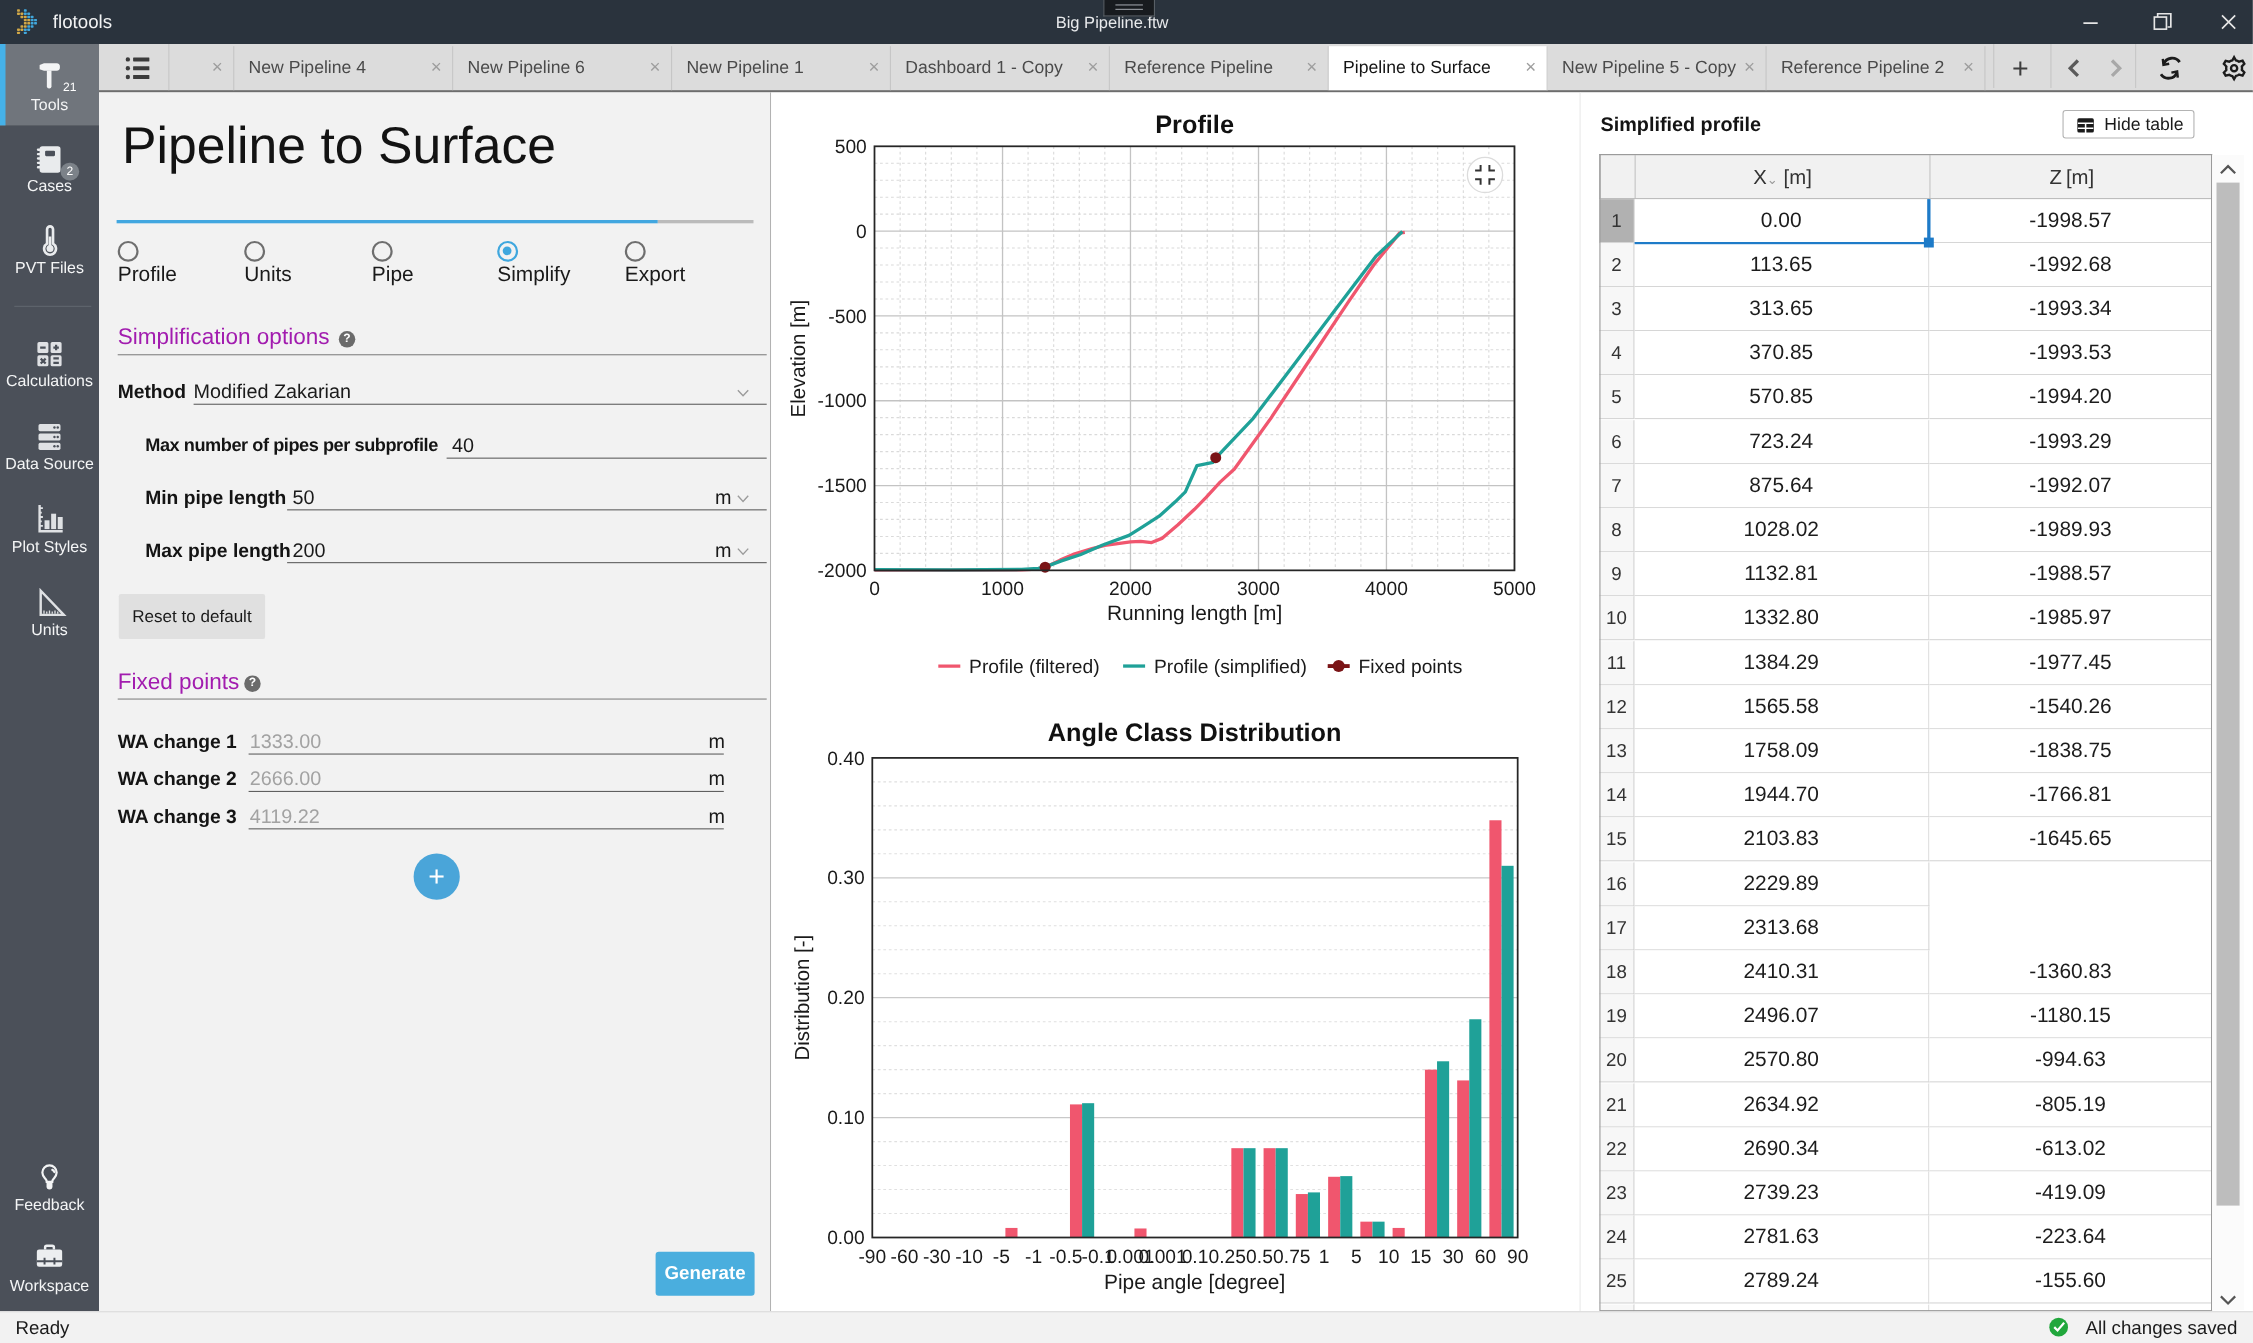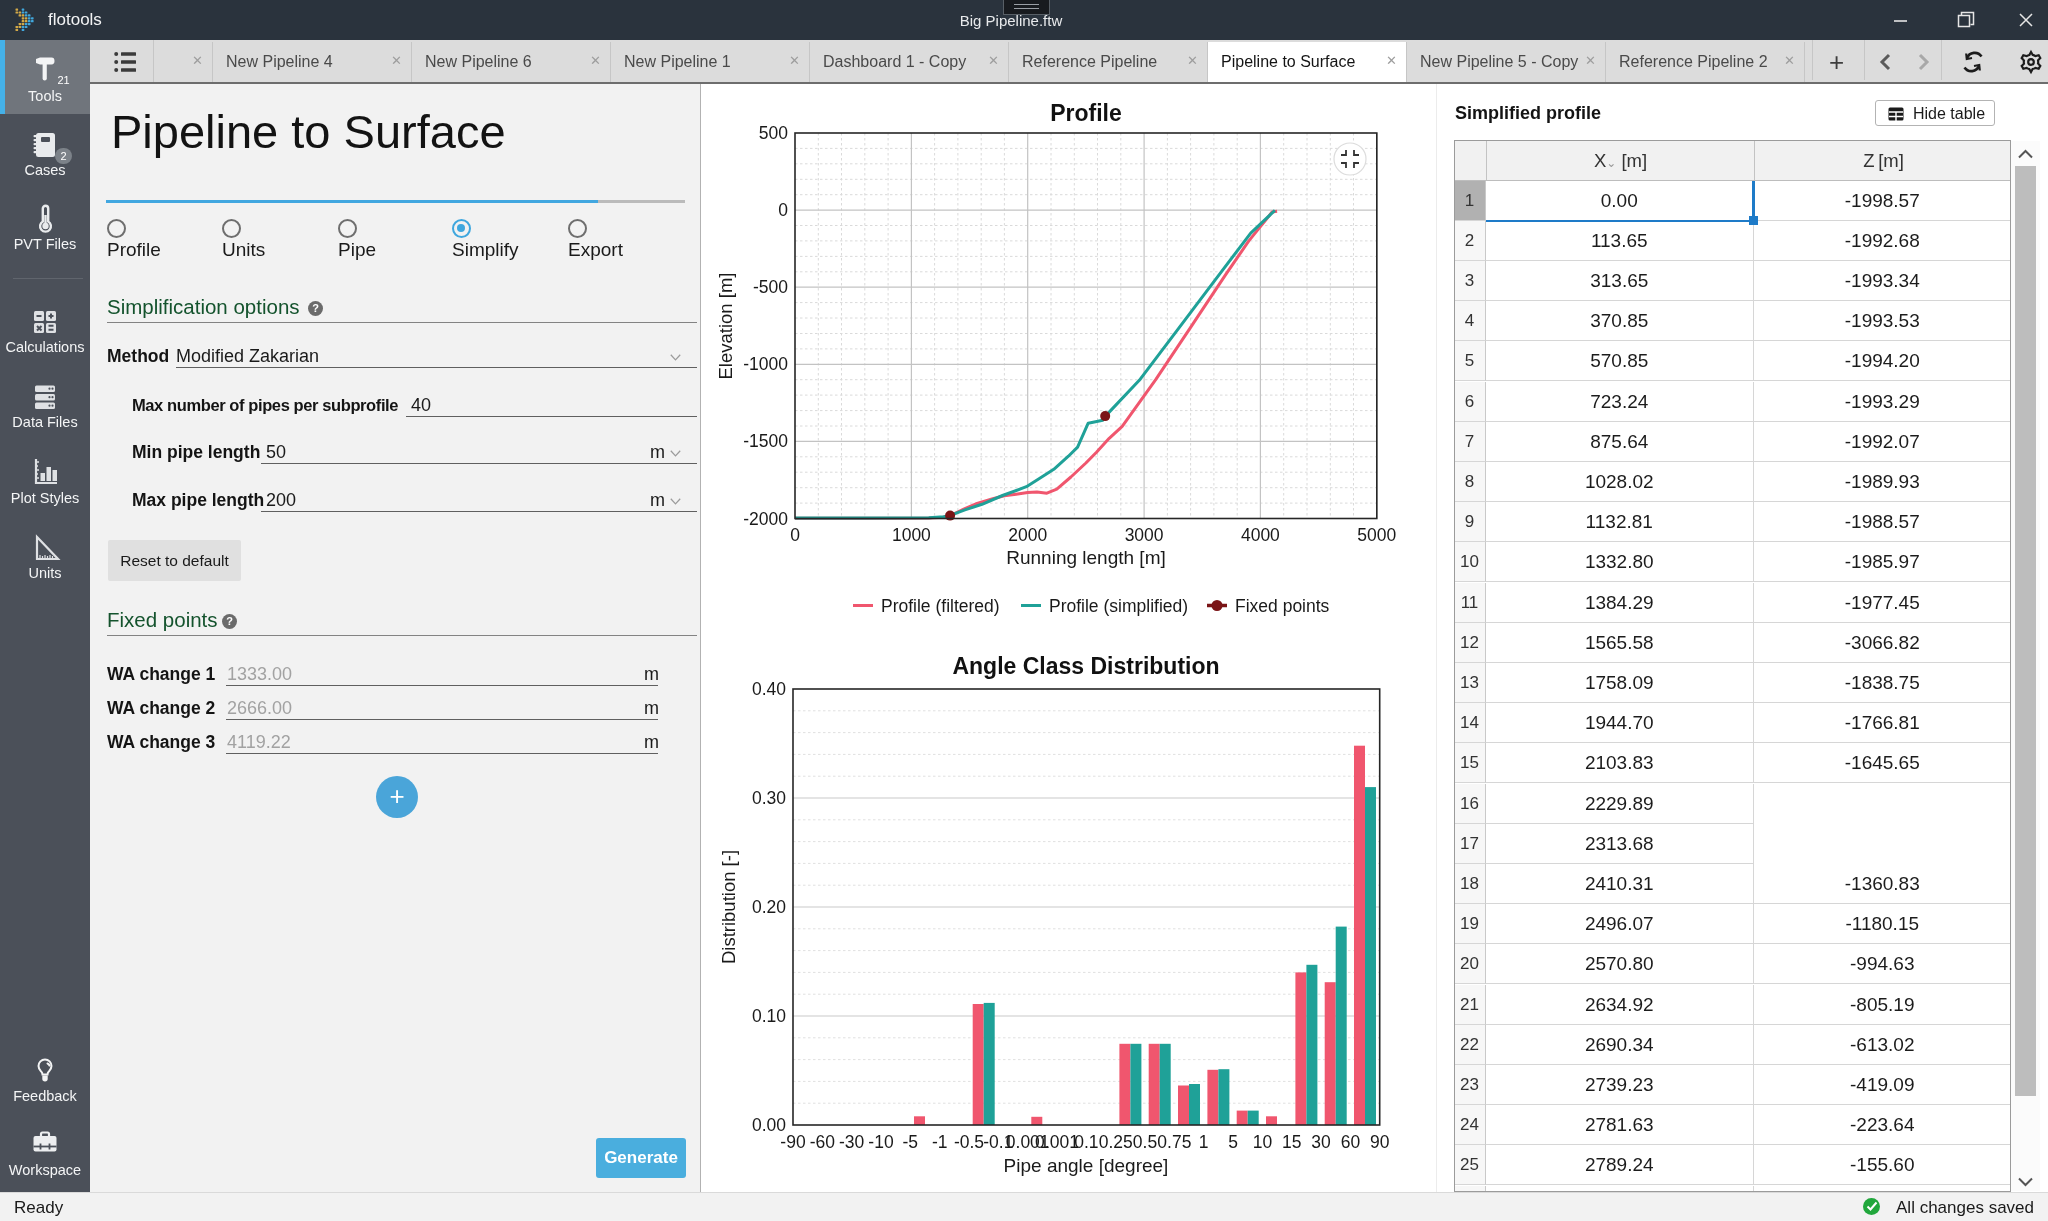--- a/index.html
+++ b/index.html
@@ -44,21 +44,21 @@
   border-right:1px solid #b2b2b2; }
 .h1 { position:absolute; left:111px; top:104px; font-size:47px; color:#131313; }
 .prog-b { position:absolute; left:106px; top:200px; width:492px; height:2.6px; background:#42a7e0; }
 .prog-g { position:absolute; left:598px; top:200px; width:87px; height:2.6px; background:#bbb; }
 .radio { position:absolute; top:219px; width:19px; height:19px; border-radius:50%;
   border:2.4px solid #6e6e6e; background:#f2f2f2; }
 .radio.on { border-color:#3fa7de; }
 .radio.on i { position:absolute; left:2.85px; top:2.85px; width:8.5px; height:8.5px; border-radius:50%;
   background:#3fa7de; display:block; }
 .rlbl { position:absolute; top:239px; font-size:19px; color:#1a1a1a; }
-.sechead { position:absolute; left:107px; font-size:20.5px; color:#14532d; }
+.sechead { position:absolute; left:107px; font-size:20.5px; color:#a21caf; }
 .qmark { position:absolute; width:15px; height:15px; border-radius:50%; background:#6b6b6b;
   color:#fff; font-size:11px; font-weight:bold; text-align:center; line-height:15px; }
 .secline { position:absolute; left:107px; width:590px; height:1px; background:#838383; }
 .flbl { position:absolute; font-size:17.5px; font-weight:bold; color:#141414; white-space:nowrap; }
 .fval { position:absolute; font-size:18px; color:#1a1a1a; white-space:nowrap; }
 .fval.ph { color:#a2a2a2; }
 .fline { position:absolute; height:1px; background:#606060; }
 .chev { position:absolute; width:11px; height:11px; }
 .munit { position:absolute; font-size:18px; color:#1a1a1a; }
 .resetbtn { position:absolute; left:108px; top:540px; width:133px; height:41px; background:#e0e0e0;
@@ -294,21 +294,21 @@
           </g>
           <g fill="#4b5059">
             <circle cx="21.5" cy="8.7" r="1.1"></circle>
             <circle cx="24.5" cy="8.7" r="1.1"></circle>
             <circle cx="21.5" cy="17.2" r="1.1"></circle>
             <circle cx="24.5" cy="17.2" r="1.1"></circle>
             <circle cx="21.5" cy="25.7" r="1.1"></circle>
             <circle cx="24.5" cy="25.7" r="1.1"></circle>
           </g>
         </svg></div>
-      <div class="sblbl" style="bottom:6px">Data Files</div>
+      <div class="sblbl" style="bottom:6px">Data Source</div>
     </div>
 <div class="sbitem" style="top:408px;height:64px">
       <div class="sbic"><svg width="34" height="34" viewBox="0 0 34 34">
           <g stroke="#dfe1e4" stroke-width="2.2" fill="none">
             <path d="M8 5 V29 H29"></path>
           </g>
           <g stroke="#dfe1e4" stroke-width="1.6">
             <path d="M8 8 h3 M8 12 h2 M8 16 h3 M8 20 h2 M8 24 h3"></path>
           </g>
           <g fill="#dfe1e4">
@@ -588,21 +588,21 @@
     <div class="tz">-1985.97</div>
   </div>
 <div class="trow" style="top:582.5px">
 <div class="tnum">11</div>
     <div class="tx">1384.29</div>
     <div class="tz">-1977.45</div>
   </div>
 <div class="trow" style="top:622.7px">
 <div class="tnum">12</div>
     <div class="tx">1565.58</div>
-    <div class="tz">-3066.82</div>
+    <div class="tz">-1540.26</div>
   </div>
 <div class="trow" style="top:662.9px">
 <div class="tnum">13</div>
     <div class="tx">1758.09</div>
     <div class="tz">-1838.75</div>
   </div>
 <div class="trow" style="top:703.1px">
 <div class="tnum">14</div>
     <div class="tx">1944.70</div>
     <div class="tz">-1766.81</div>

